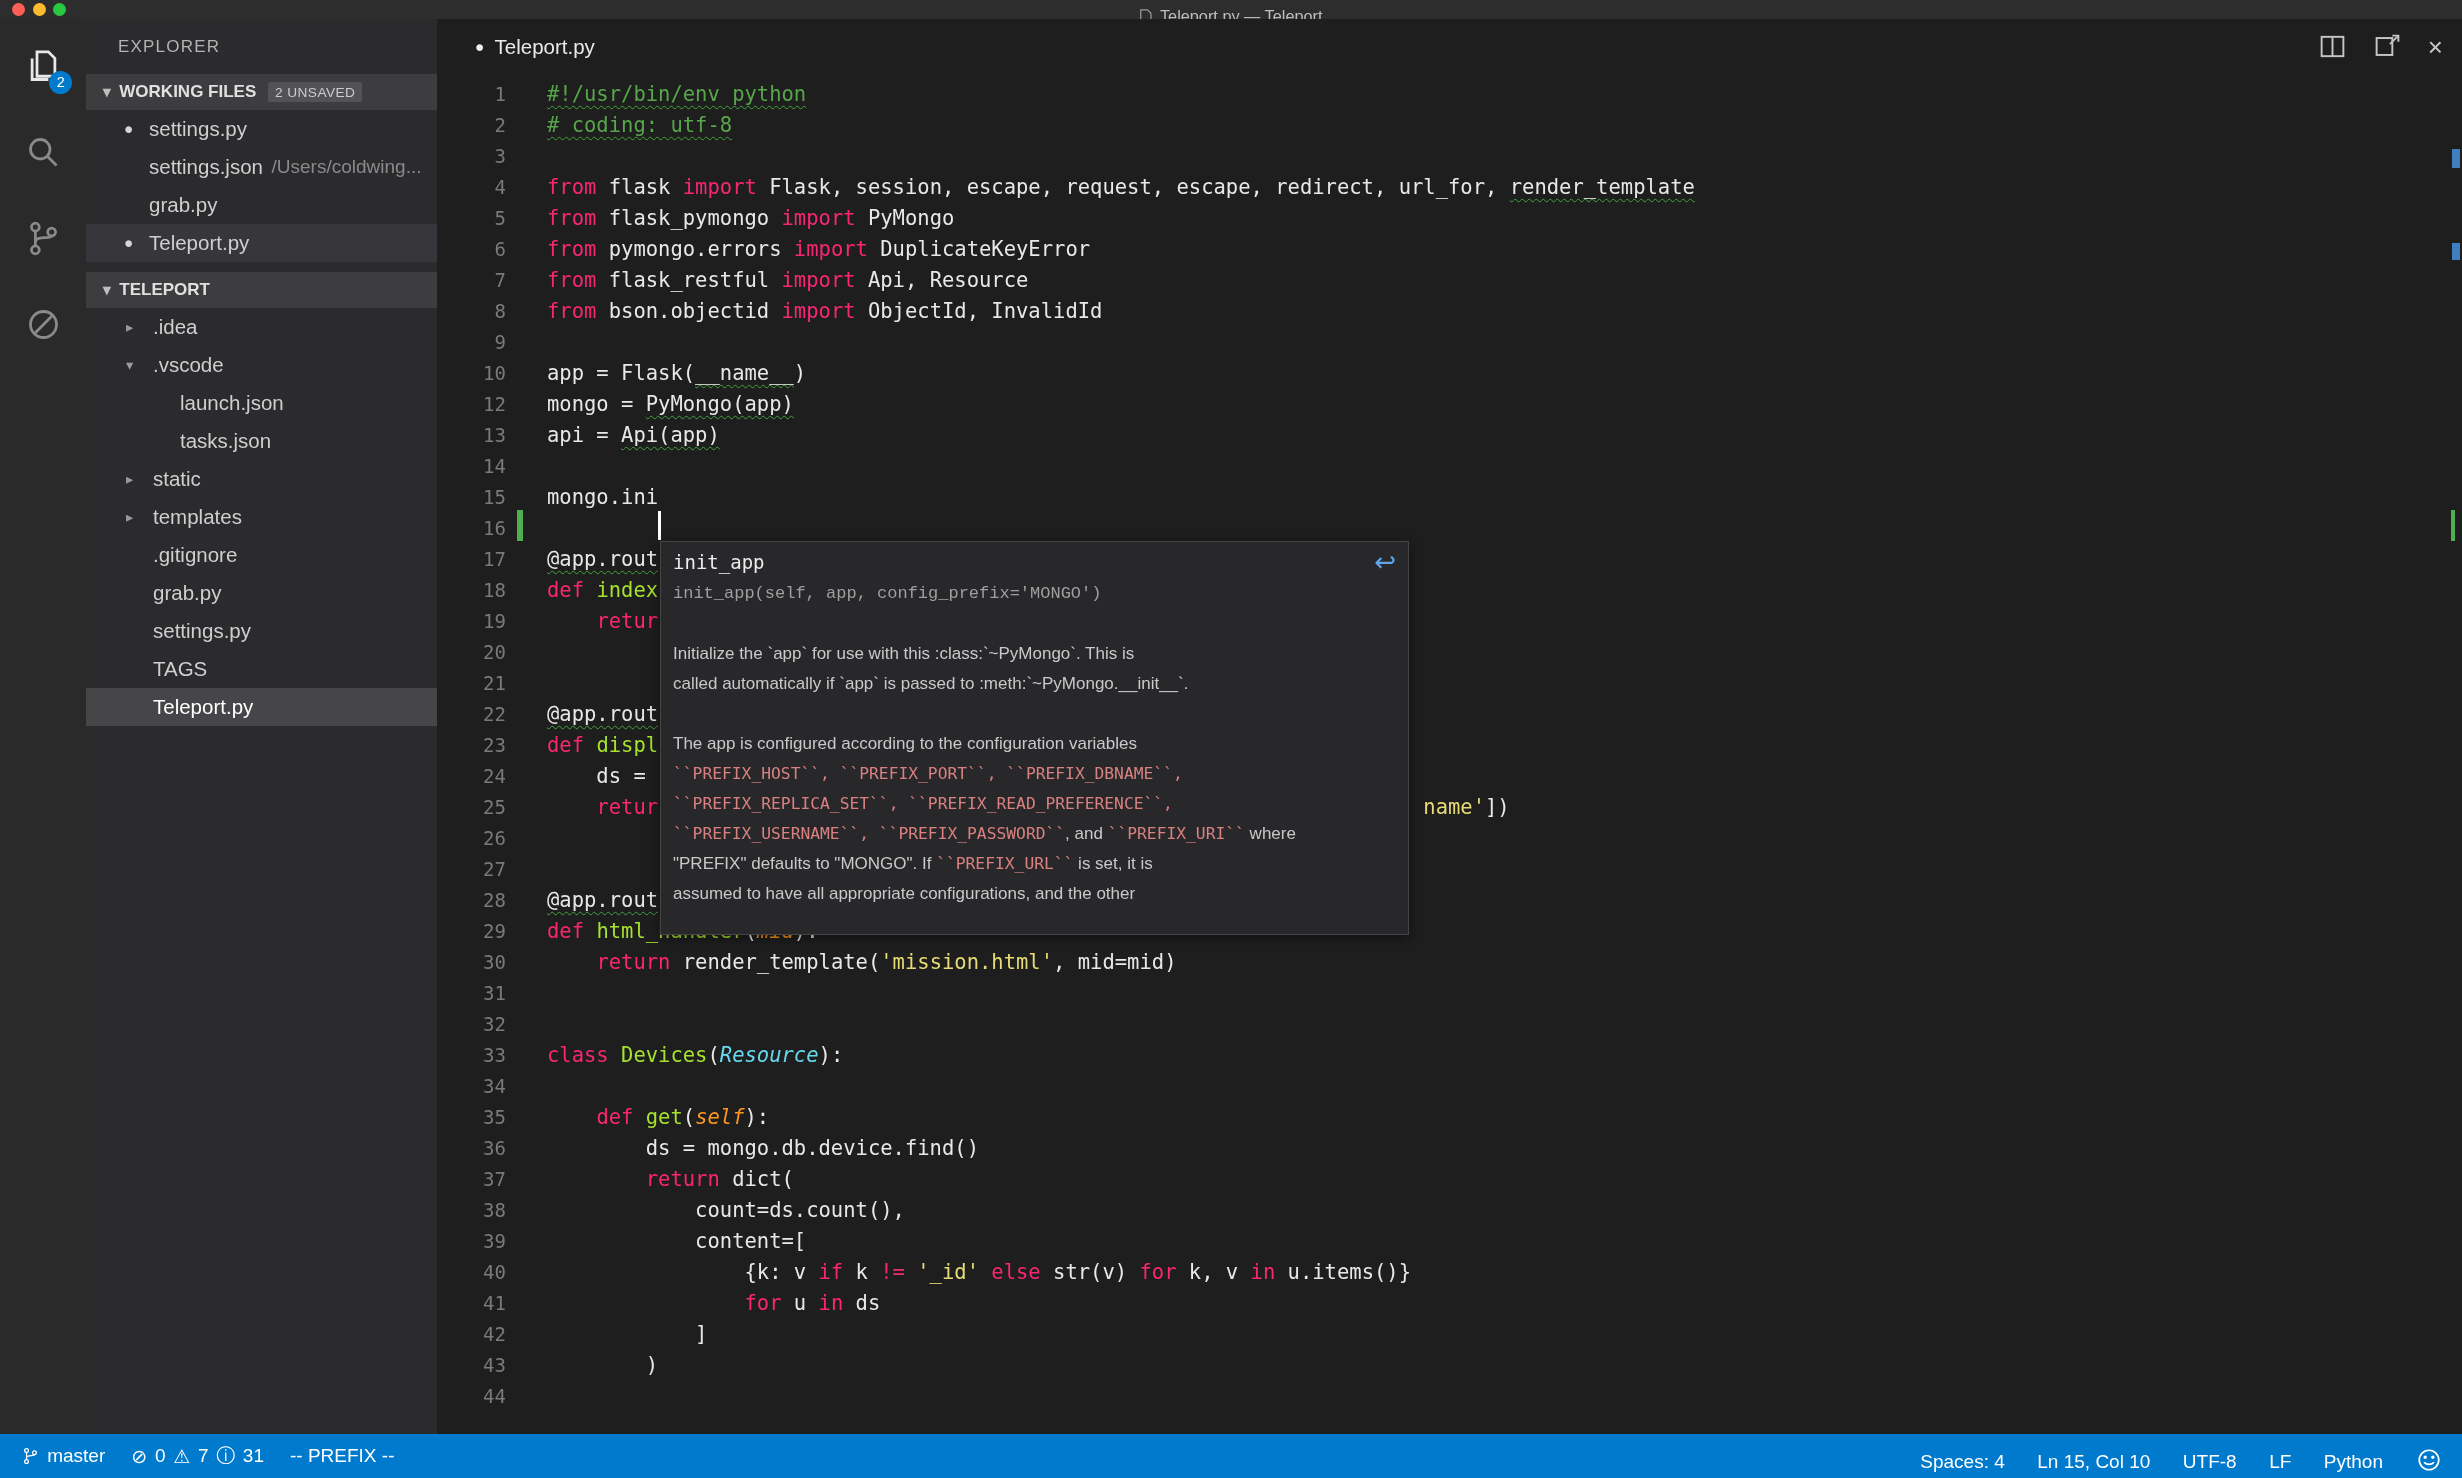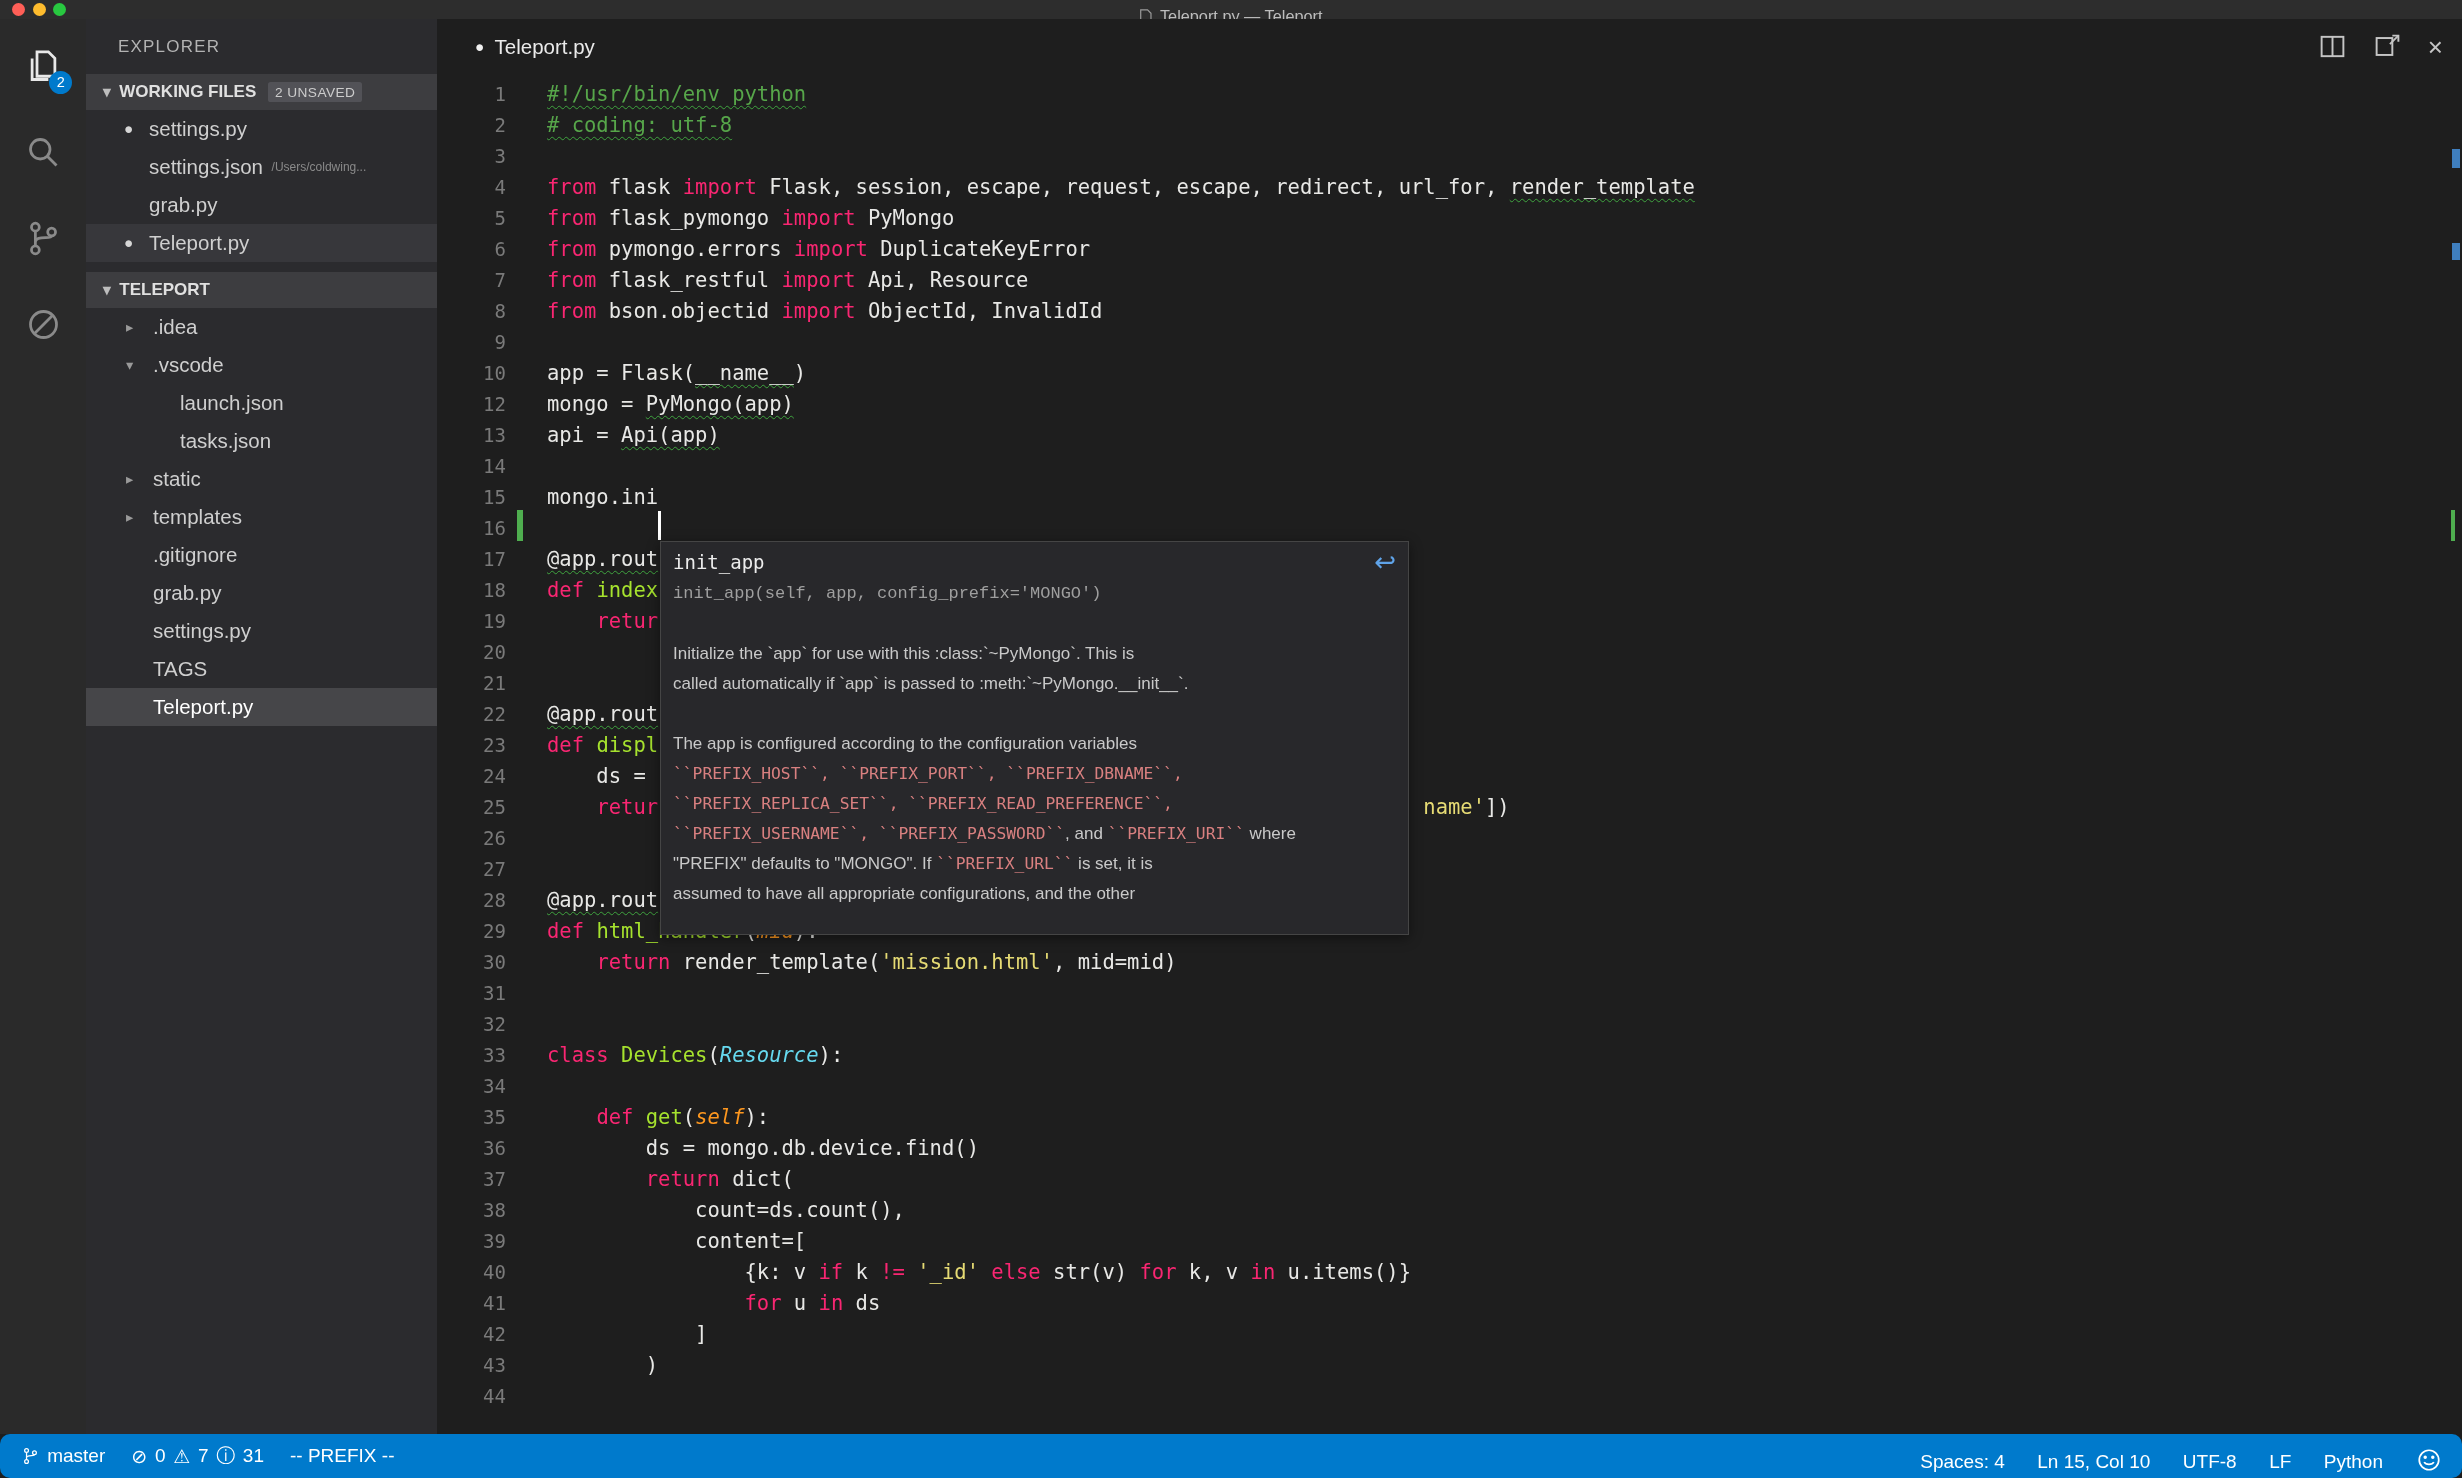--- a/index.html
+++ b/index.html
@@ -27,21 +27,21 @@
   
   .sidebar { width:351px; background:#2b2b2e; flex:0 0 auto; color:#cfcfcf; overflow:hidden; }
   .sidebar-title { height:55px; display:flex; align-items:center; padding-left:32px; font-size:17px; letter-spacing:1.2px; color:#b3b3b3; }
   .section-header { height:36px; background:#3d3d40; display:flex; align-items:center; padding-left:17px; font-size:17px; font-weight:bold; color:#e0e0e0; cursor:pointer; }
   .section-header .twisty { font-size:15.4px; color:#bdbdbd; margin-right:8.6px; }
   .wf-badge { margin-left:12px; background:#525257; color:#cccccc; font-size:13.7px; font-weight:normal; padding:2.6px 6.8px; border-radius:2.6px; letter-spacing:0.4px; }
   .row { height:38px; display:flex; align-items:center; font-size:20.5px; position:relative; cursor:pointer; white-space:nowrap; }
   .row .dirty-dot { position:absolute; left:38px; font-size:15.4px; color:#d6d6d6; }
   .wf-row { padding-left:63px; }
   .wf-row.hl { background:#37373b; }
-  .wf-path { color:#8a8a8a; font-size:12px; margin-left:8.6px; }
+  .wf-path { color:#8a8a8a; font-size:19px; margin-left:8.6px; }
   .tree-gap { height:10.3px; }
   .tree-row .twisty { position:absolute; left:40px; font-size:14.5px; color:#9a9a9a; }
   .tree-row.ind0 { padding-left:67px; }
   .tree-row.ind1 { padding-left:94px; }
   .tree-row.selected { background:#464649; color:#ffffff; }
 
   
   .editor { flex:1 1 auto; display:flex; flex-direction:column; background:#1e1e1e; min-width:0; position:relative; }
   .tabbar { height:55px; flex:0 0 auto; display:flex; align-items:center; position:relative; }
   .tab { display:flex; align-items:center; padding-left:38px; gap:10.3px; color:#eaeaea; font-size:20.5px; cursor:pointer; }
@@ -71,21 +71,21 @@
   .popup-title { font-family:"DejaVu Sans Mono", monospace; font-size:19px; color:#ececec; }
   .back-arrow { color:#5fa3e8; font-size:26px; cursor:pointer; }
   .popup-sig { height:31px; line-height:31px; font-family:Liberation Mono, monospace; font-size:17px; color:#9f9f9f; }
   .doc-line { height:30px; line-height:30px; font-size:17px; color:#c9c9c9; white-space:pre; }
   .d-lit { font-family:"DejaVu Sans Mono", monospace; font-size:16.3px; color:#d98080; }
 
   
   .ruler-mark { position:absolute; width:8.6px; }
 
   
-  .statusbar { height:44px; flex:0 0 auto; background:#007acc; color:#ffffff; display:flex; align-items:center; padding:0 20.5px; font-size:19px;border-radius:10px; }
+  .statusbar { height:44px; flex:0 0 auto; background:#007acc; color:#ffffff; display:flex; align-items:center; padding:0 20.5px; font-size:19px; }
   .sb-item { display:flex; align-items:center; gap:7.7px; margin-right:26px; cursor:pointer; white-space:nowrap; }
   .sb-right { margin-left:auto; display:flex; align-items:flex-end;margin-top:8px; }
   .sb-right .sb-item { margin-right:0; margin-left:32.5px; }
   .sb-ico { font-size:19px; }
   .statusbar svg { stroke:#ffffff; fill:none; stroke-width:1.6; }
 </style>
 </head>
 <body>
 
 <div class="window">

